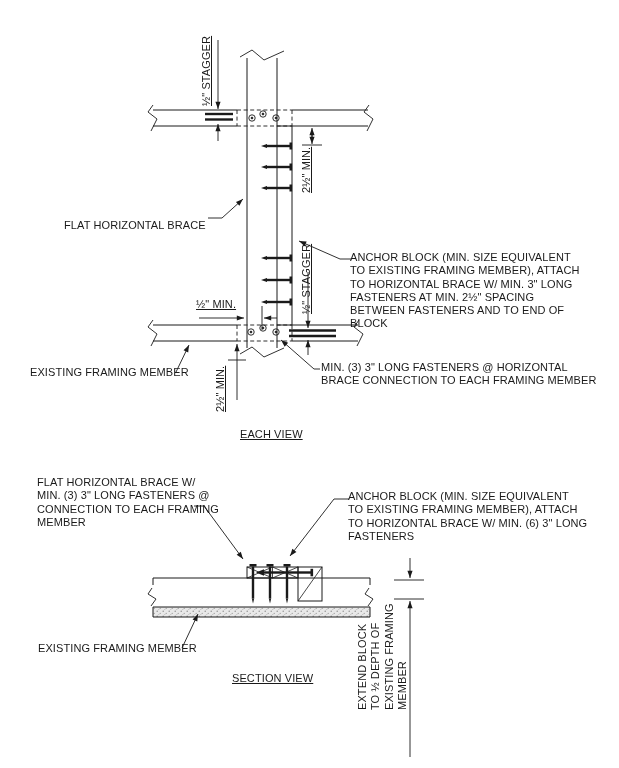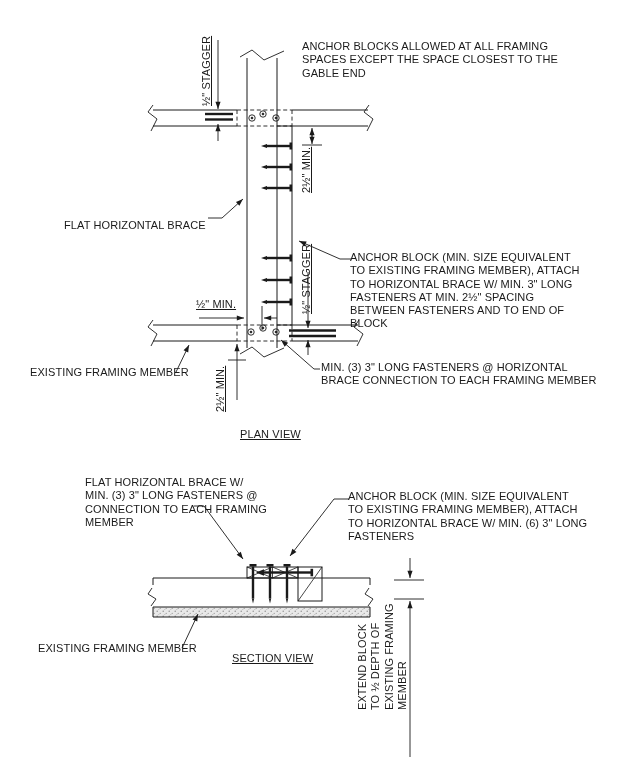--- a/index.html
+++ b/index.html
@@ -223,51 +223,48 @@
     </g>
 
     <g stroke-width="0.9">
       <polyline points="194,506 204,506 243,559" marker-end="url(#arr)"></polyline>
       <polyline points="349,499 334,499 290,556" marker-end="url(#arr)"></polyline>
       <polyline points="182,648 198,614" marker-end="url(#arr)"></polyline>
     </g>
   </g>
 </svg>
 
-  <div class="lbl" style="left:302px;top:40px;">ANCHOR BLOCKS ALLOWED AT ALL FRAMING
-SPACES EXCEPT THE SPACE CLOSEST TO THE
-GABLE END</div>
   <div class="lbl" style="left:64px;top:211px;margin-top:8px;">FLAT HORIZONTAL BRACE</div>
   <div class="lbl" style="left:350px;top:251px;">ANCHOR BLOCK (MIN. SIZE EQUIVALENT
 TO EXISTING FRAMING MEMBER), ATTACH
 TO HORIZONTAL BRACE W/ MIN. 3" LONG
 FASTENERS AT MIN. 2½" SPACING
 BETWEEN FASTENERS AND TO END OF
 BLOCK</div>
   <div class="lbl u" style="left:196px;top:298px;">½" MIN.</div>
   <div class="lbl" style="left:30px;top:366px;">EXISTING FRAMING MEMBER</div>
   <div class="lbl" style="left:321px;top:361px;">MIN. (3) 3" LONG FASTENERS @ HORIZONTAL
 BRACE CONNECTION TO EACH FRAMING MEMBER</div>
 
   <div class="lbl rot u" style="left:200px;top:106px;">½" STAGGER</div>
   <div class="lbl rot u" style="left:300px;top:193px;">2½" MIN.</div>
   <div class="lbl rot u" style="left:300px;top:314px;">½" STAGGER</div>
   <div class="lbl rot u" style="left:214px;top:412px;">2½" MIN.</div>
 
-  <div class="lbl u" style="left:240px;top:428px;">PLAN VIEW</div>
-
-  <div class="lbl" style="left:37px;top:476px;margin-left:48px;">FLAT HORIZONTAL BRACE W/
+  <div class="lbl u" style="left:240px;top:428px;">EACH VIEW</div>
+
+  <div class="lbl" style="left:37px;top:476px;">FLAT HORIZONTAL BRACE W/
 MIN. (3) 3" LONG FASTENERS @
 CONNECTION TO EACH FRAMING
 MEMBER</div>
   <div class="lbl" style="left:348px;top:490px;">ANCHOR BLOCK (MIN. SIZE EQUIVALENT
 TO EXISTING FRAMING MEMBER), ATTACH
 TO HORIZONTAL BRACE W/ MIN. (6) 3" LONG
 FASTENERS</div>
   <div class="lbl" style="left:38px;top:642px;">EXISTING FRAMING MEMBER</div>
   <div class="lbl rot multi" style="left:356px;top:710px;">EXTEND BLOCK
 TO ½ DEPTH OF
 EXISTING FRAMING
 MEMBER</div>
 
-  <div class="lbl u" style="left:232px;top:652px;text-decoration:underline;">SECTION VIEW</div>
+  <div class="lbl u" style="left:232px;top:672px;text-decoration:underline;">SECTION VIEW</div>
 
 </div>
 
 </body></html>

